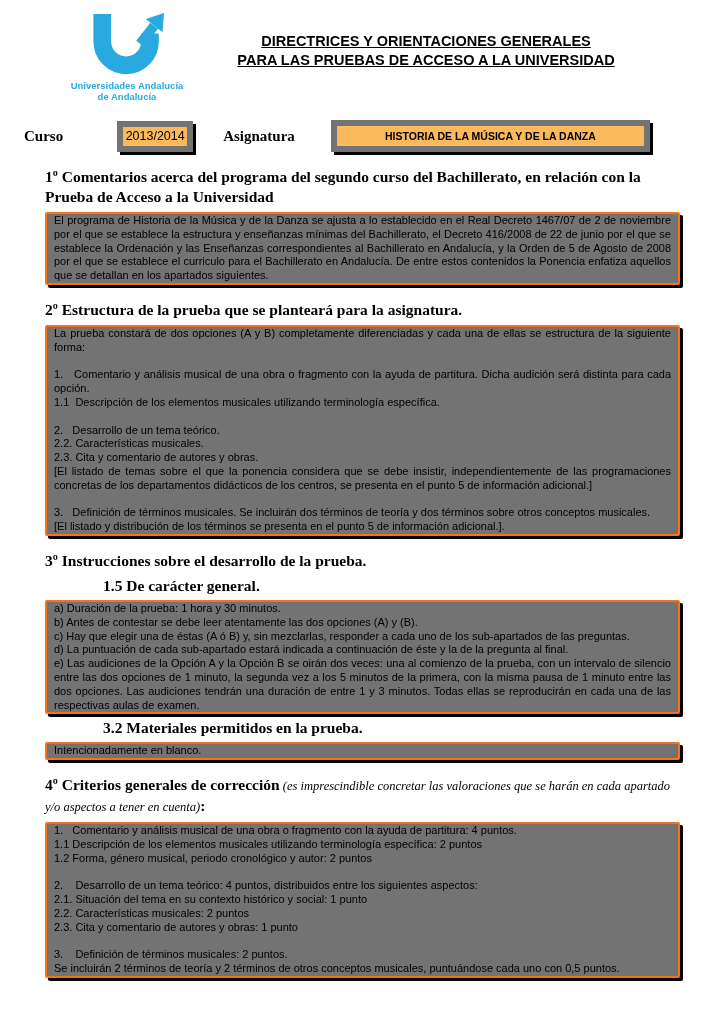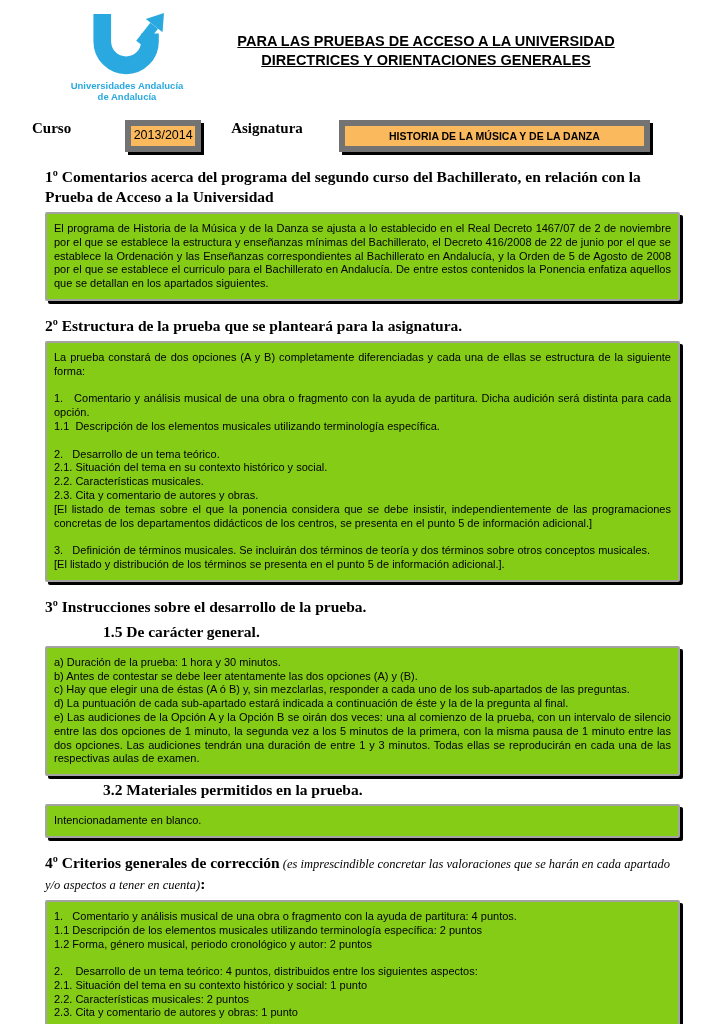--- a/index.html
+++ b/index.html
@@ -12,35 +12,35 @@
   .logo-mark{width:106px;height:66px;display:block;margin:0 auto;}
   .u-stroke{fill:none;stroke:#29A9E0;stroke-width:20;}
   .u-fill{fill:#29A9E0;}
   .logo-text{font-family:"Liberation Sans",sans-serif;font-weight:bold;font-size:9.5px;
              line-height:11px;color:#29A9E0;margin-top:2px;}
   .title-block{flex:1;padding-top:20px;padding-right:30px;text-align:center;}
   .title-line{font-family:"Liberation Sans",sans-serif;font-weight:bold;font-size:14.5px;
               line-height:19px;text-decoration:underline;}
 
   
-  .meta{display:flex;margin:18px 74px 0 32px;}
+  .meta{display:flex;align-items:center;margin:18px 74px 0 24px;}
   .meta-label{font-weight:bold;font-size:15px;}
   .obox{background:#FBB95E;border:6px solid #737373;box-shadow:3px 3px 0 0 #000;
         font-family:"Liberation Sans",sans-serif;text-align:center;box-sizing:border-box;}
   .curso-box{margin-left:54px;width:76px;font-size:12.5px;padding:2px 0 3px;}
   .asig-label{margin-left:30px;}
   .asig-box{margin-left:36px;flex:1;font-size:10.5px;font-weight:bold;padding:4px 0;}
 
   
   .content{margin:0 44px 0 45px;}
   .sec-h{font-size:15.5px;line-height:20px;font-weight:bold;margin:15px 0 5px;}
   .sub-h{font-size:15.5px;line-height:19px;font-weight:bold;margin:1px 0 5px 58px;}
   .h-italic{font-style:italic;font-weight:normal;font-size:12.5px;}
-  .ybox{background:#84cc16;border:2px solid #a3a3a3;box-shadow:3px 3px 0 0 #000;border-radius:2px;
-        padding:8px 7px;font-family:"Liberation Sans",sans-serif;font-size:11px;line-height:13.8px;
+  .ybox{background:#737373;border:2px solid #f97316;box-shadow:3px 3px 0 0 #000;border-radius:2px;
+        padding:0 7px;font-family:"Liberation Sans",sans-serif;font-size:11px;line-height:13.8px;
         margin-bottom:4px;}
   .line{white-space:pre-wrap;text-align:justify;min-height:13.8px;}
 </style>
 </head>
 <body>
 
 <div class="page">
 
   <div class="header">
     <div class="logo">
@@ -50,22 +50,22 @@
           <rect x="-2" y="-5.5" width="26" height="11"></rect>
           <polygon points="24,-12 24,12 42,0"></polygon>
         </g>
       </svg>
       <div class="logo-text">
         <div>Universidades Andalucía</div>
         <div>de Andalucía</div>
       </div>
     </div>
     <div class="title-block">
+      <div class="title-line">DIRECTRICES Y ORIENTACIONES GENERALES</div>
       <div class="title-line">PARA LAS PRUEBAS DE ACCESO A LA UNIVERSIDAD</div>
-      <div class="title-line">DIRECTRICES Y ORIENTACIONES GENERALES</div>
     </div>
   </div>
 
   <div class="meta">
     <span class="meta-label">Curso</span>
     <span class="obox curso-box">2013/2014</span>
     <span class="meta-label asig-label">Asignatura</span>
     <span class="obox asig-box">HISTORIA DE LA MÚSICA Y DE LA DANZA</span>
   </div>
 
@@ -77,21 +77,20 @@
     </div>
 
     <h2 class="sec-h">2º Estructura de la prueba que se planteará para la asignatura.</h2>
     <div class="ybox">
         <div class="line">La prueba constará de dos opciones (A y B) completamente diferenciadas y cada una de ellas se estructura de la siguiente forma:</div>
         <div class="line"></div>
         <div class="line">1.   Comentario y análisis musical de una obra o fragmento con la ayuda de partitura. Dicha audición será distinta para cada opción.</div>
         <div class="line">1.1  Descripción de los elementos musicales utilizando terminología específica.</div>
         <div class="line"></div>
         <div class="line">2.   Desarrollo de un tema teórico.</div>
-        <div class="line">2.1. Situación del tema en su contexto histórico y social.</div>
         <div class="line">2.2. Características musicales.</div>
         <div class="line">2.3. Cita y comentario de autores y obras.</div>
         <div class="line">[El listado de temas sobre el que la ponencia considera que se debe insistir, independientemente de las programaciones concretas de los departamentos didácticos de los centros, se presenta en el punto 5 de información adicional.]</div>
         <div class="line"></div>
         <div class="line">3.   Definición de términos musicales. Se incluirán dos términos de teoría y dos términos sobre otros conceptos musicales.</div>
         <div class="line">[El listado y distribución de los términos se presenta en el punto 5 de información adicional.].</div>
       </div>
 
     <h2 class="sec-h">3º Instrucciones sobre el desarrollo de la prueba.</h2>
     <h3 class="sub-h">1.5 De carácter general.</h3>

